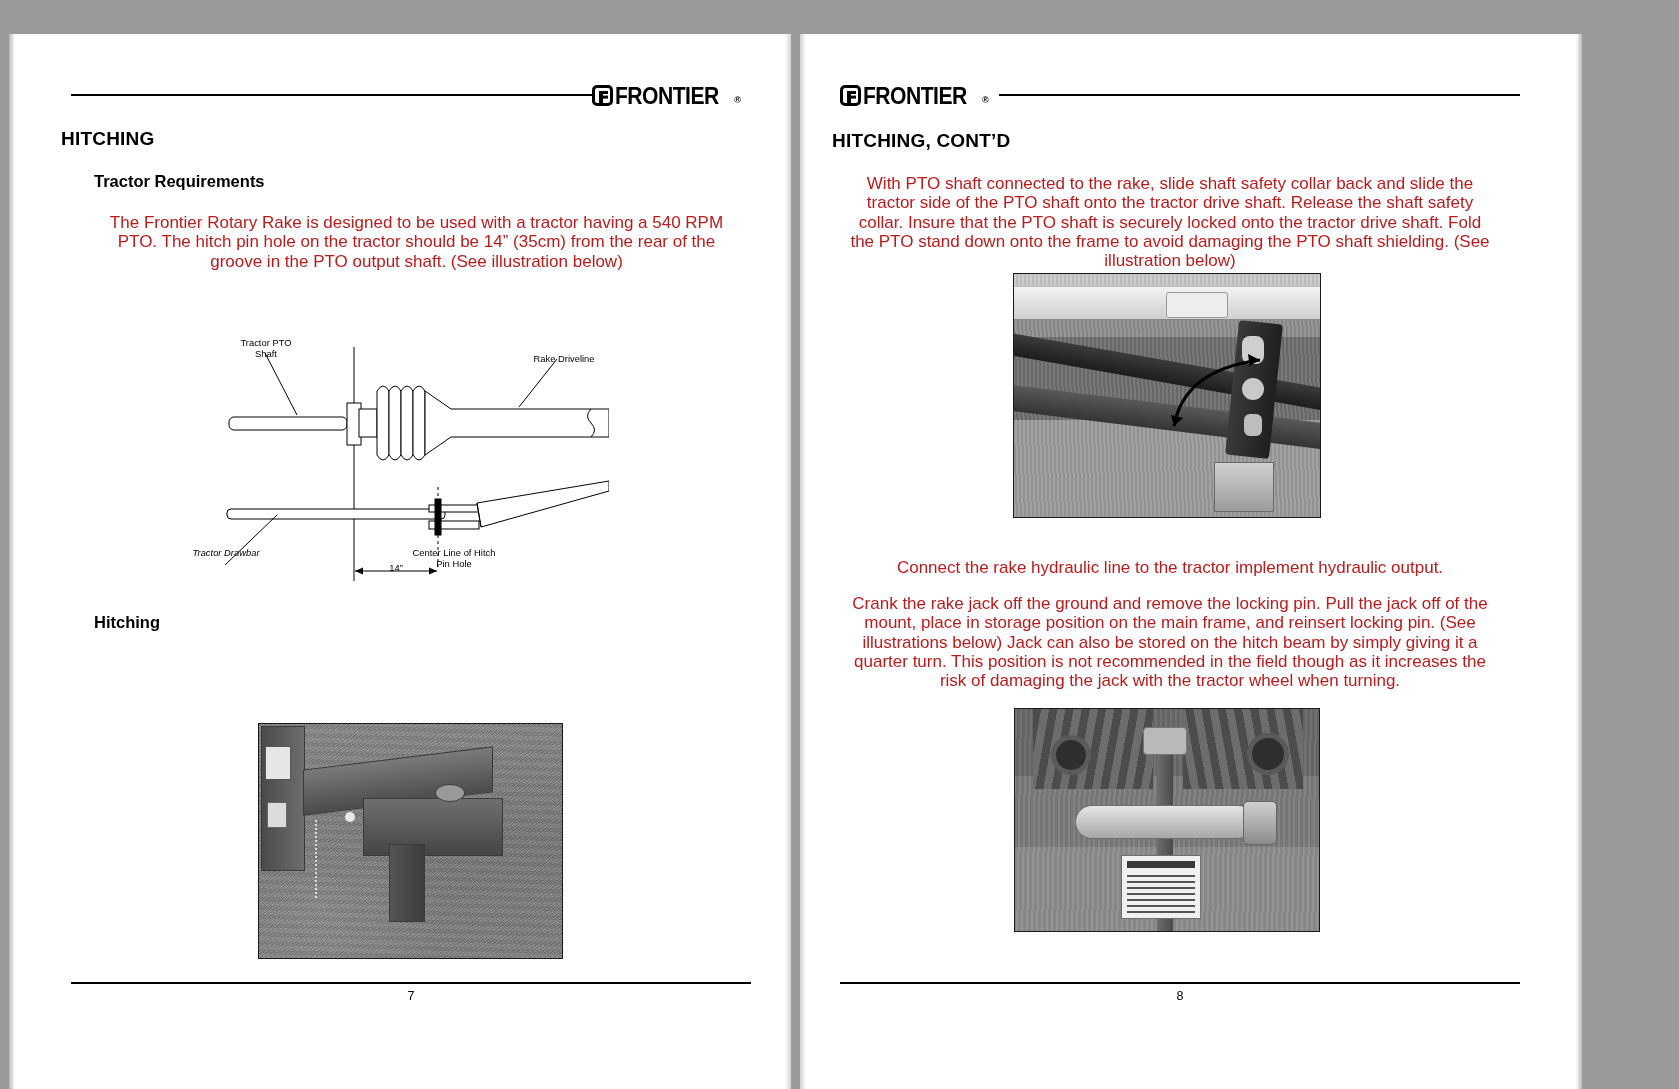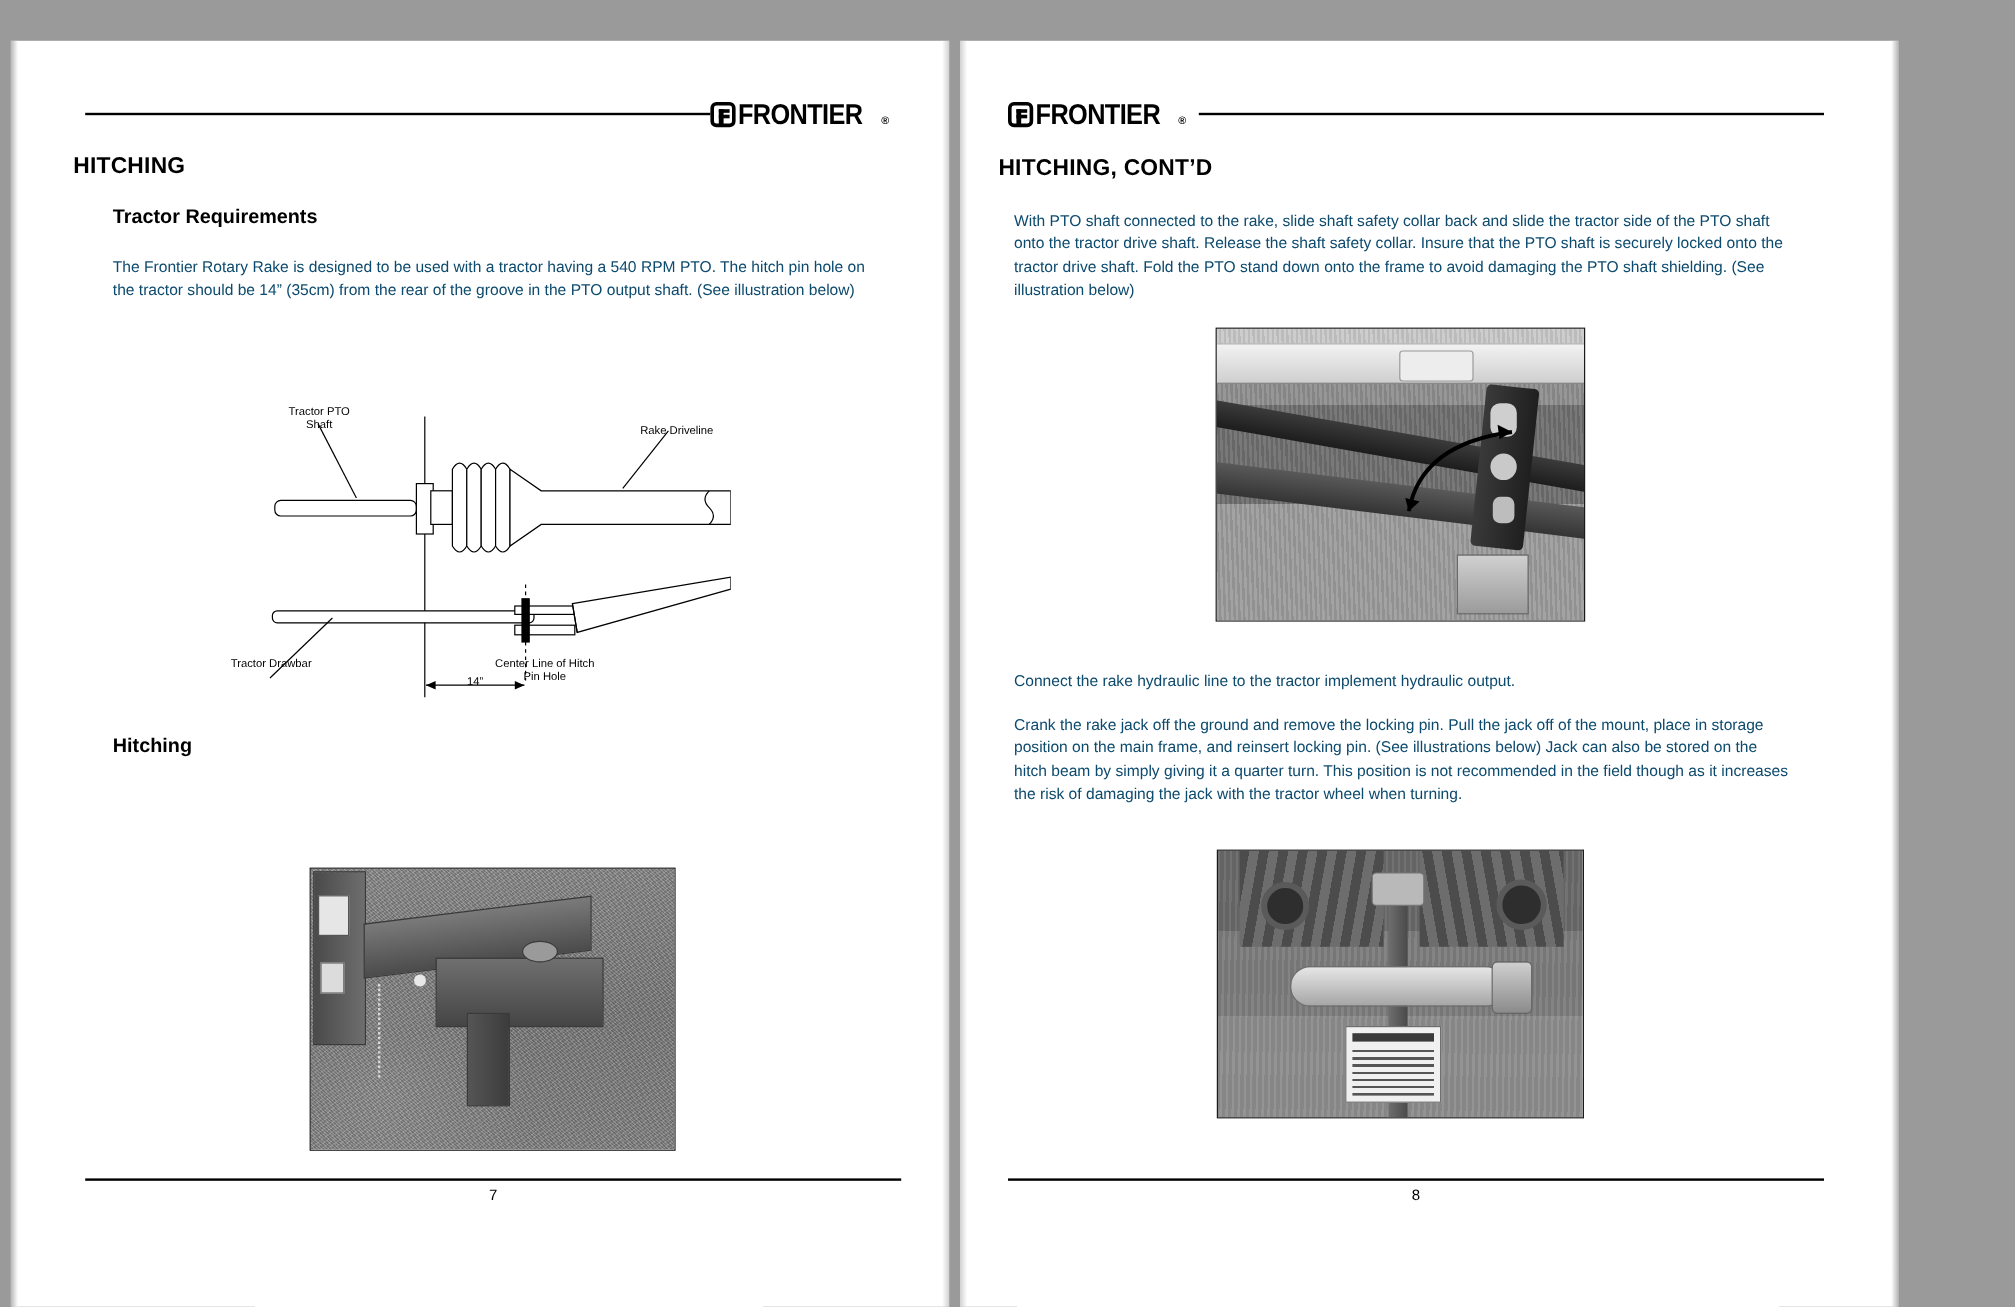--- a/index.html
+++ b/index.html
@@ -65,22 +65,22 @@
 
   
   .h1 {
     position:absolute; font-weight:bold; font-size:19px; color:#000;
     letter-spacing:0.2px;
   }
   .h2 {
     position:absolute; font-weight:bold; font-size:16.5px; color:#000;
   }
   .para {
-    position:absolute; font-size:13px; line-height:19.3px; color:#0c4a6e;
-    text-align:left;
+    position:absolute; font-size:17px; line-height:19.3px; color:#b91c1c;
+    text-align:center;
   }
   .footer-rule {
     position:absolute; height:0; border-top:2.2px solid #000;
   }
   .pagenum {
     position:absolute; font-size:12.5px; text-align:center; color:#000;
   }
 
   
   .photo { position:absolute; border:1px solid #1a1a1a; overflow:hidden; }
@@ -181,21 +181,21 @@
         <line x1="36" y1="226" x2="88" y2="176" stroke="#000" stroke-width="1"></line>
 
         <line x1="166" y1="232" x2="248" y2="232" stroke="#000" stroke-width="1"></line>
         <path d="M166 232 l8 -3.5 v7 z" fill="#000"></path>
         <path d="M248 232 l-8 -3.5 v7 z" fill="#000"></path>
       </svg>
 
       <div class="dlabel" style="left:22px; top:-2px; width:110px;">Tractor PTO
 Shaft</div>
       <div class="dlabel" style="left:320px; top:14px; width:110px;">Rake Driveline</div>
-      <div class="dlabel" style="left:-18px; top:208px; width:110px;">Tractor Drawbar</div>
+      <div class="dlabel" style="left:-18px; top:208px; width:110px;font-style:italic;">Tractor Drawbar</div>
       <div class="dlabel" style="left:200px; top:208px; width:130px;">Center Line of Hitch
 Pin Hole</div>
       <div class="dlabel" style="left:180px; top:223px; width:54px;">14”</div>
     </div>
 
     <div class="h2" style="left:85px; top:579px;">Hitching</div>
 
 
     <div class="photo" style="left:249px; top:689px; width:305px; height:236px;">
       <div class="ph-asphalt"></div>

